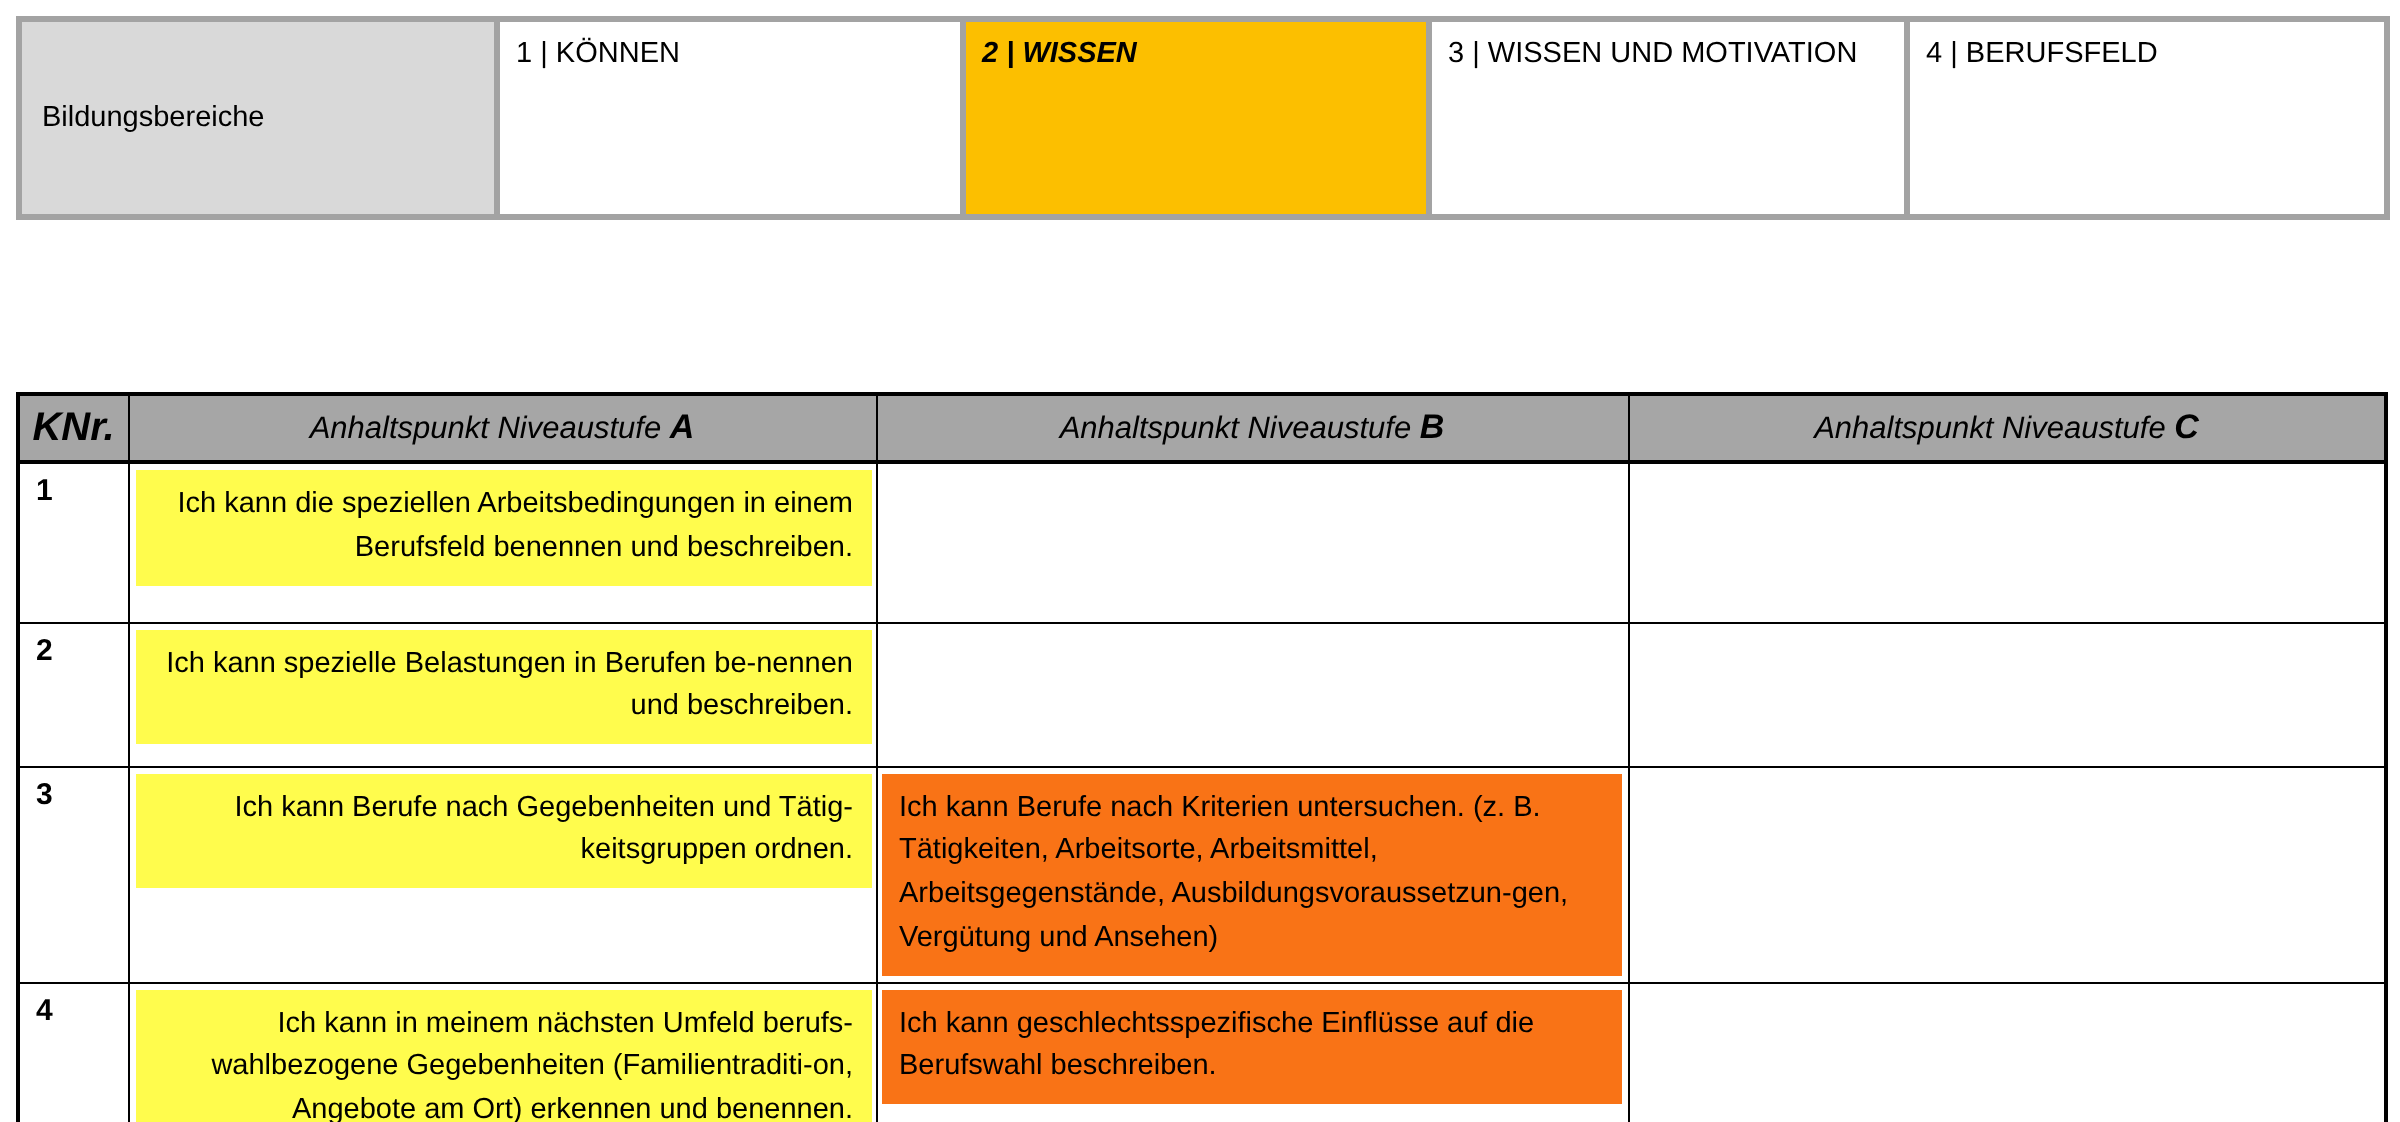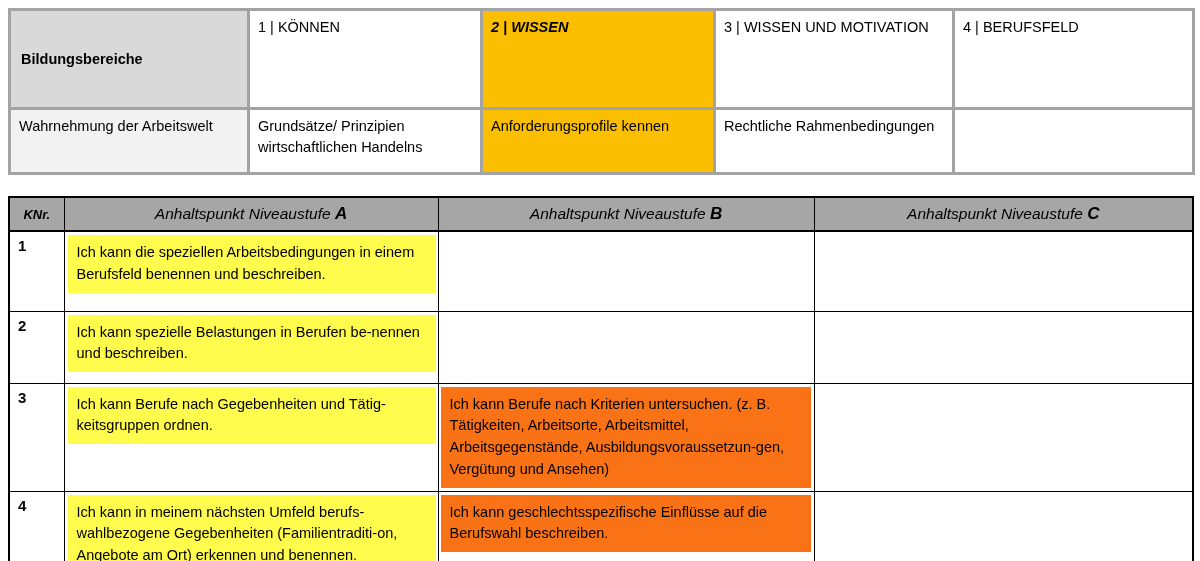--- a/index.html
+++ b/index.html
@@ -38,21 +38,20 @@
     padding: 6px 8px 4px 8px;
     font-size: 14.5px;
     line-height: 1.45;
     background: #ffffff;
   }
 
   .cell-bildungsbereiche {
     background: #D9D9D9 !important;
     vertical-align: middle !important;
     padding-left: 10px !important;
-    font-weight: bold;
   }
   .cell-domain {
     height: 86px;
   }
   .cell-domain.is-active {
     background: #FCBF00 !important;
     font-weight: bold;
     font-style: italic;
   }
   .code-row td {
@@ -100,21 +99,21 @@
     font-weight: normal;
     font-size: 15.5px;
     height: 28px;
     padding: 2px 4px;
     text-align: center;
     vertical-align: middle;
     border-bottom: 2px solid #000;
   }
   .bottom-table thead th.col-knr {
     font-weight: bold;
-    font-size: 13px;
+    font-size: 20px;
   }
   .bottom-table thead th .lvl {
     font-weight: bold;
     font-style: italic;
     font-size: 17px;
   }
 
   .knr-cell {
     text-align: left;
     font-weight: bold;
@@ -134,21 +133,21 @@
     box-sizing: border-box;
     height: 100%;
     display: flex;
     flex-direction: column;
     justify-content: center;
   }
   .ap-box.fill-yellow { background: #FFFC4D; }
   .ap-box.fill-green  { background: #f97316; }
   .ap-box.fill-none   { background: transparent; }
 
-  .ap-cell.has-fill { padding: 3px 2px 3px 3px; }
+  .ap-cell.has-fill { padding: 3px 2px 3px 3px; text-align: right; }
   .ap-cell.has-fill-b { padding: 3px 3px 3px 2px; }
 
   .r1 { height: 80px; }
   .r2 { height: 72px; }
   .r3 { height: 95px; }
   .r4 { height: 82px; }
 </style>
 </head>
 <body>
 
@@ -181,27 +180,20 @@
           <span>WISSEN UND MOTIVATION</span>
         </td>
         <td class="cell-domain">
           <span>4</span>
           <span>|</span>
           <span>BERUFSFELD</span>
         </td>
       </tr>
 
 
-      <tr class="desc-row">
-        <td class="is-first">Wahrnehmung der Arbeitswelt</td>
-        <td>Grundsätze/ Prinzipien wirtschaftlichen Handelns</td>
-        <td class="is-active">Anforderungsprofile kennen</td>
-        <td>Rechtliche Rahmenbedingungen</td>
-        <td></td>
-      </tr>
     </tbody>
   </table>
 
   <table class="bottom-table">
     <colgroup>
       <col style="width:55px">
       <col style="width:374px">
       <col style="width:376px">
       <col style="width:379px">
     </colgroup>

